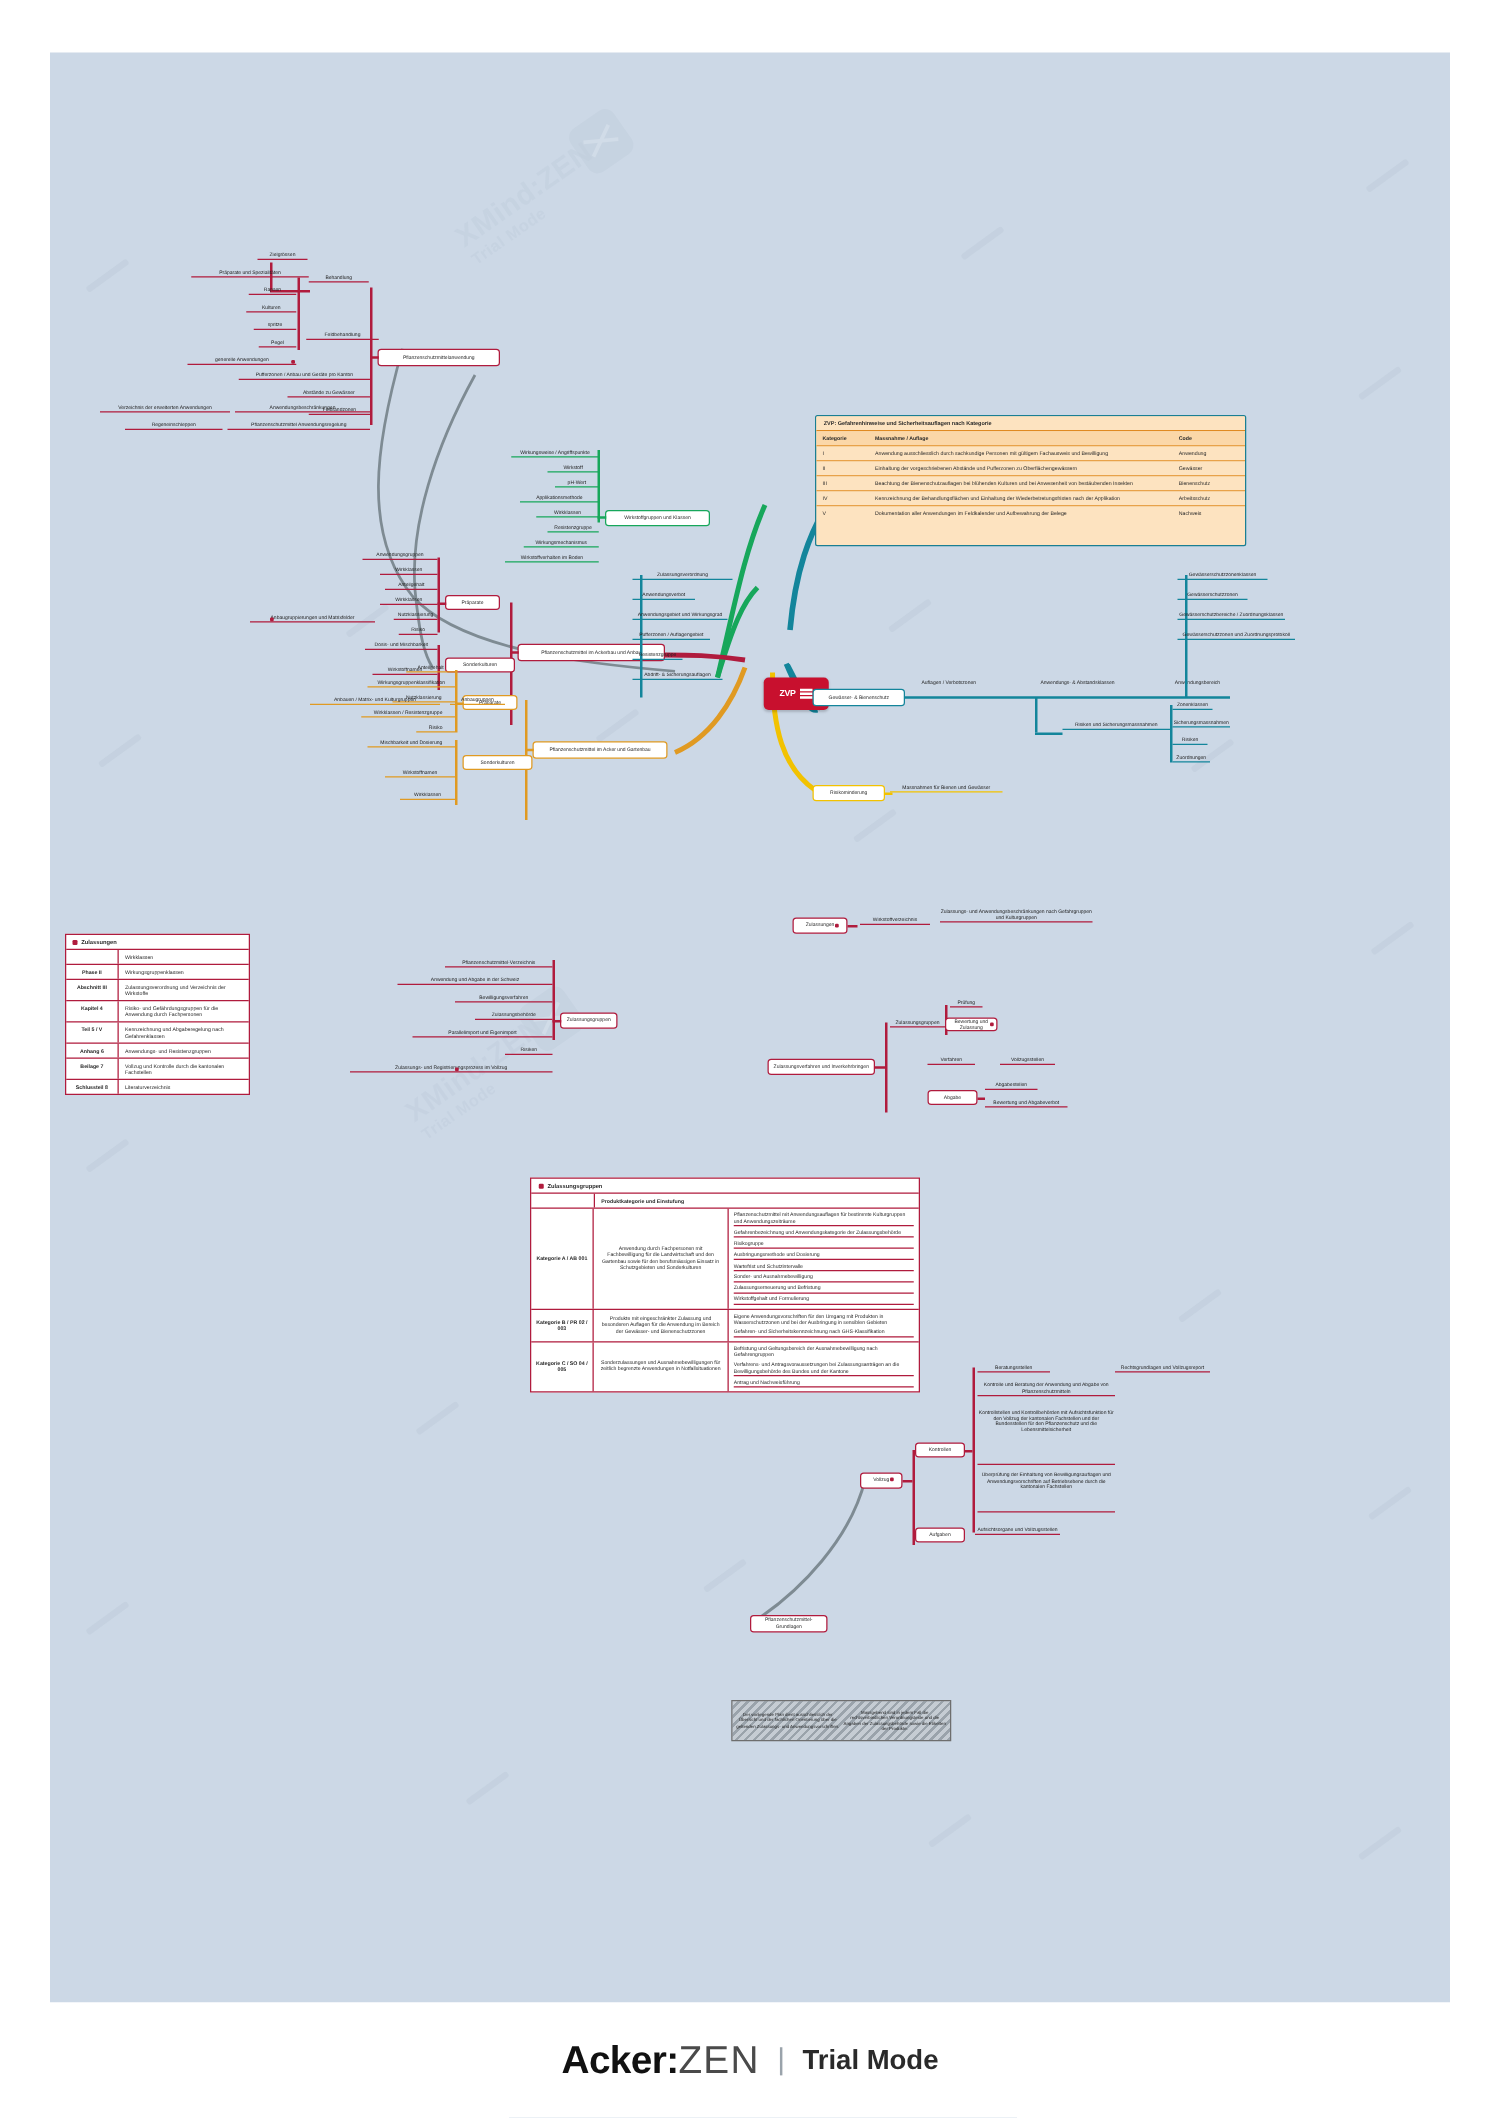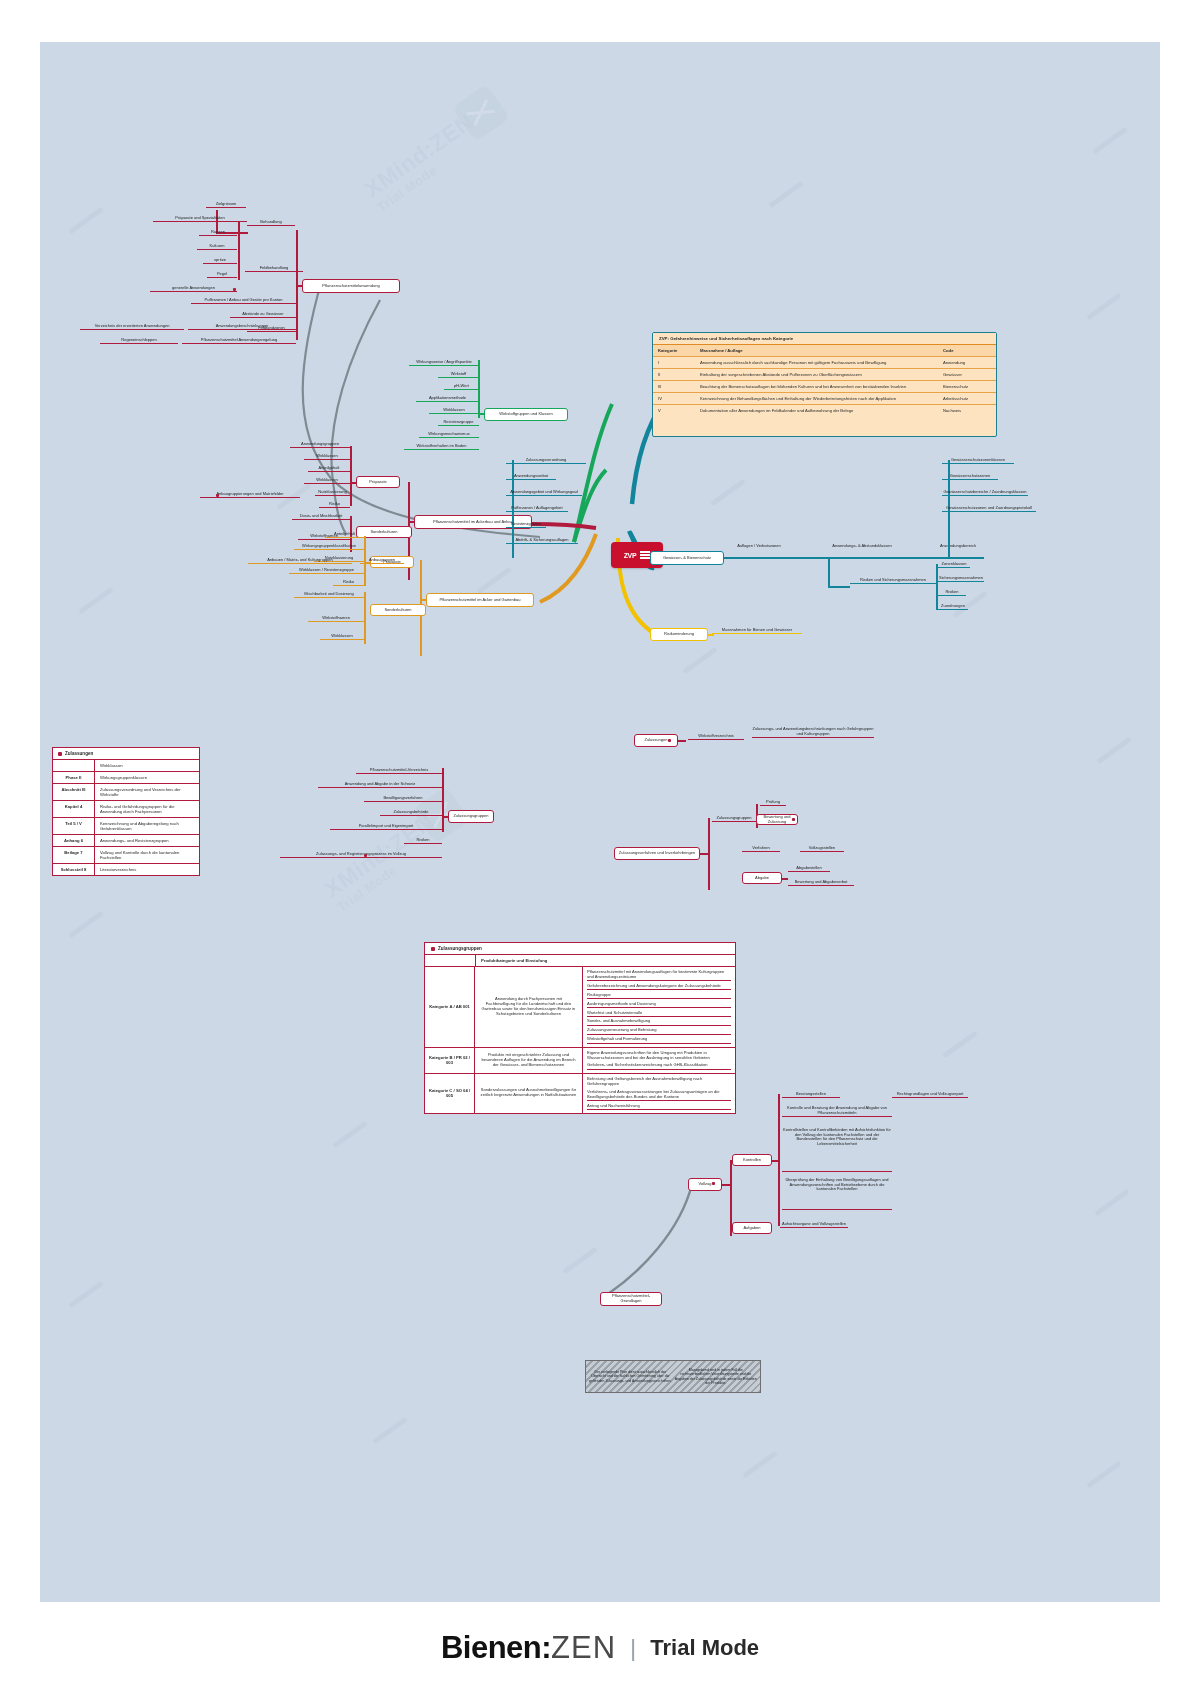--- a/index.html
+++ b/index.html
@@ -496,17 +496,17 @@
 
   <div id="stripebox">
     <div class="sb-col">Der vorliegende Plan dient ausschliesslich der Übersicht und der fachlichen Orientierung über die geltenden Zulassungs- und Anwendungsvorschriften.</div>
     <div class="sb-col">Massgebend sind in jedem Fall die rechtsverbindlichen Verordnungstexte und die Angaben der Zulassungsbehörde sowie die Etiketten der Produkte.</div>
   </div>
 
 </div>
 
 <div id="footer">
   <span>
-    <span class="fx">Bienen</span><span class="fx">:</span><span class="fz">ZEN</span>
+    <span class="fx">Acker</span><span class="fx">:</span><span class="fz">ZEN</span>
   </span>
   <span class="fbar">|</span>
   <span class="ftm">Trial Mode</span>
 </div>
 
 </body></html>

